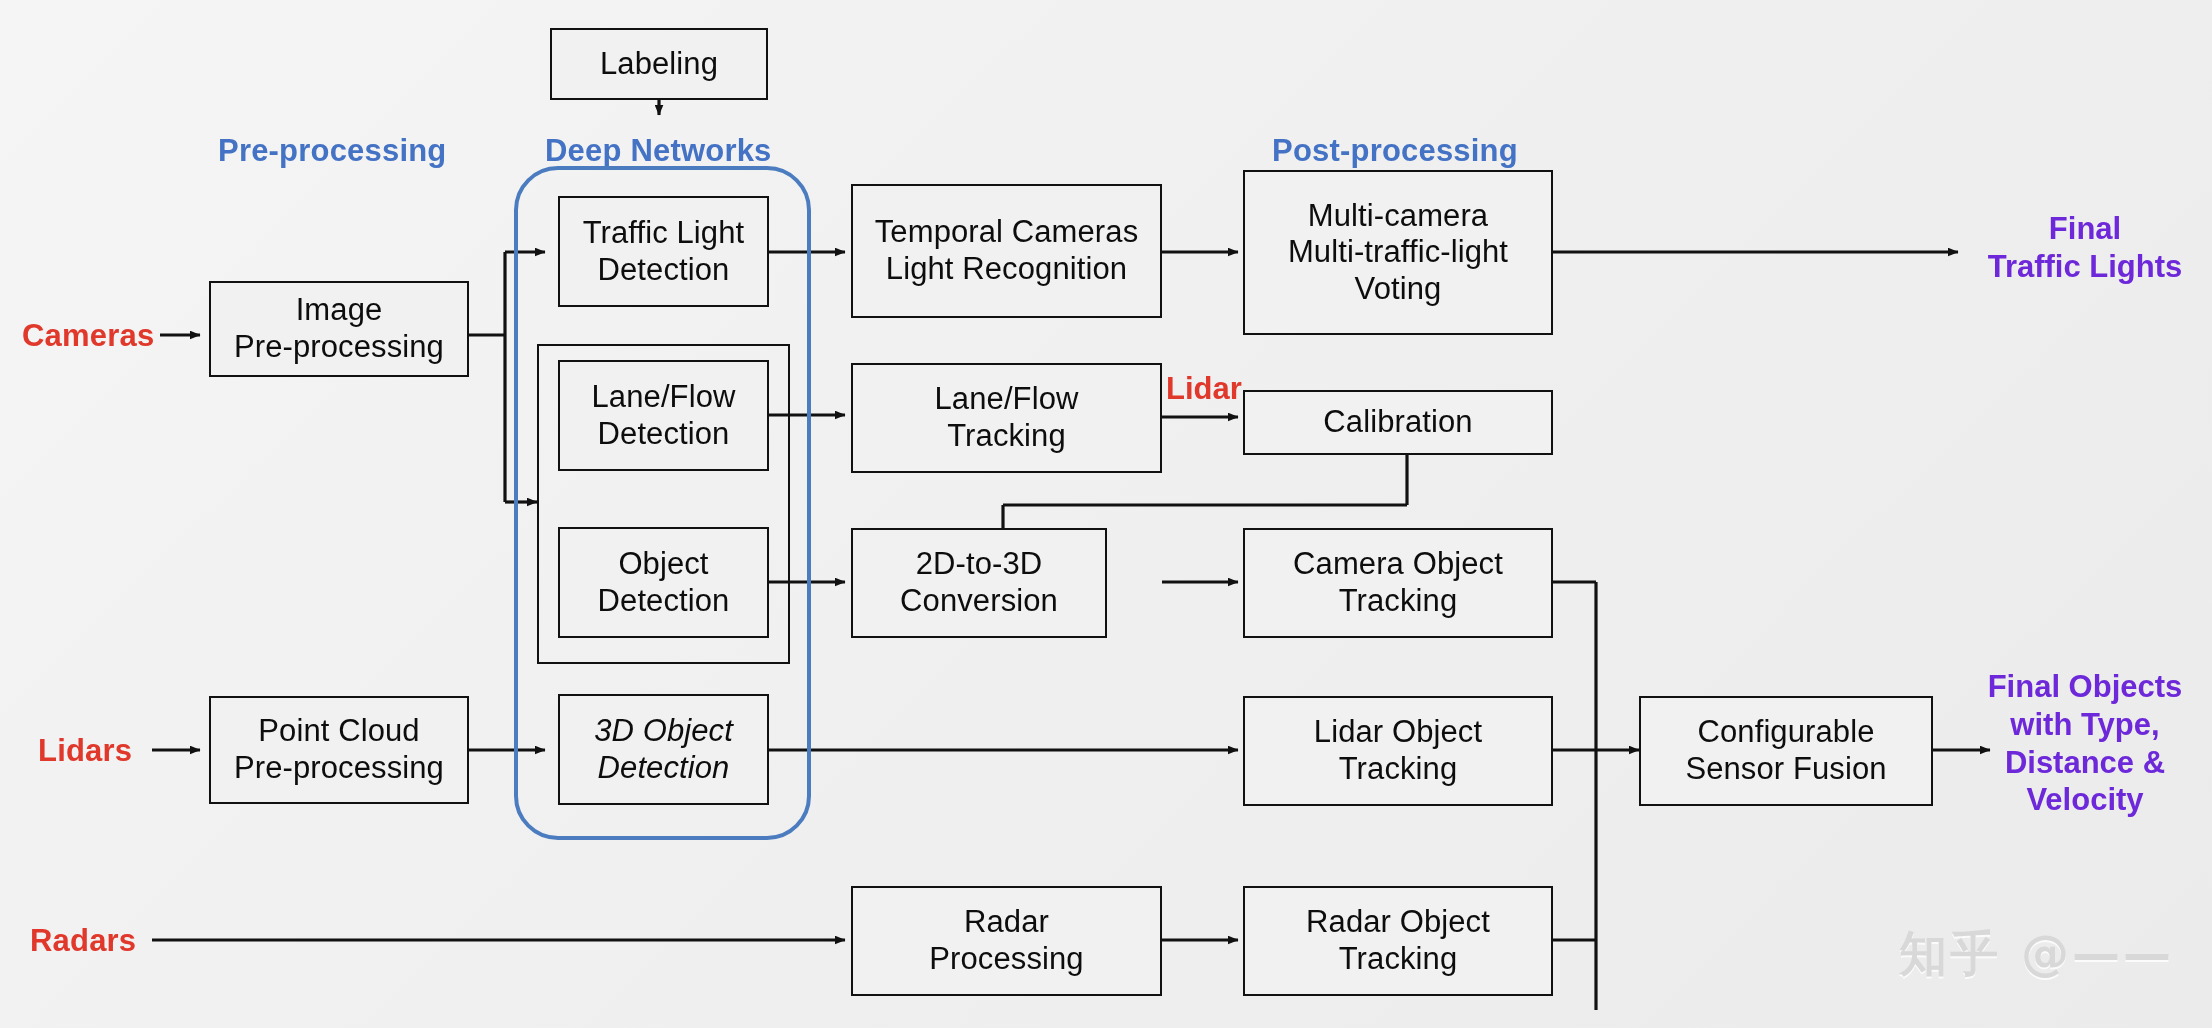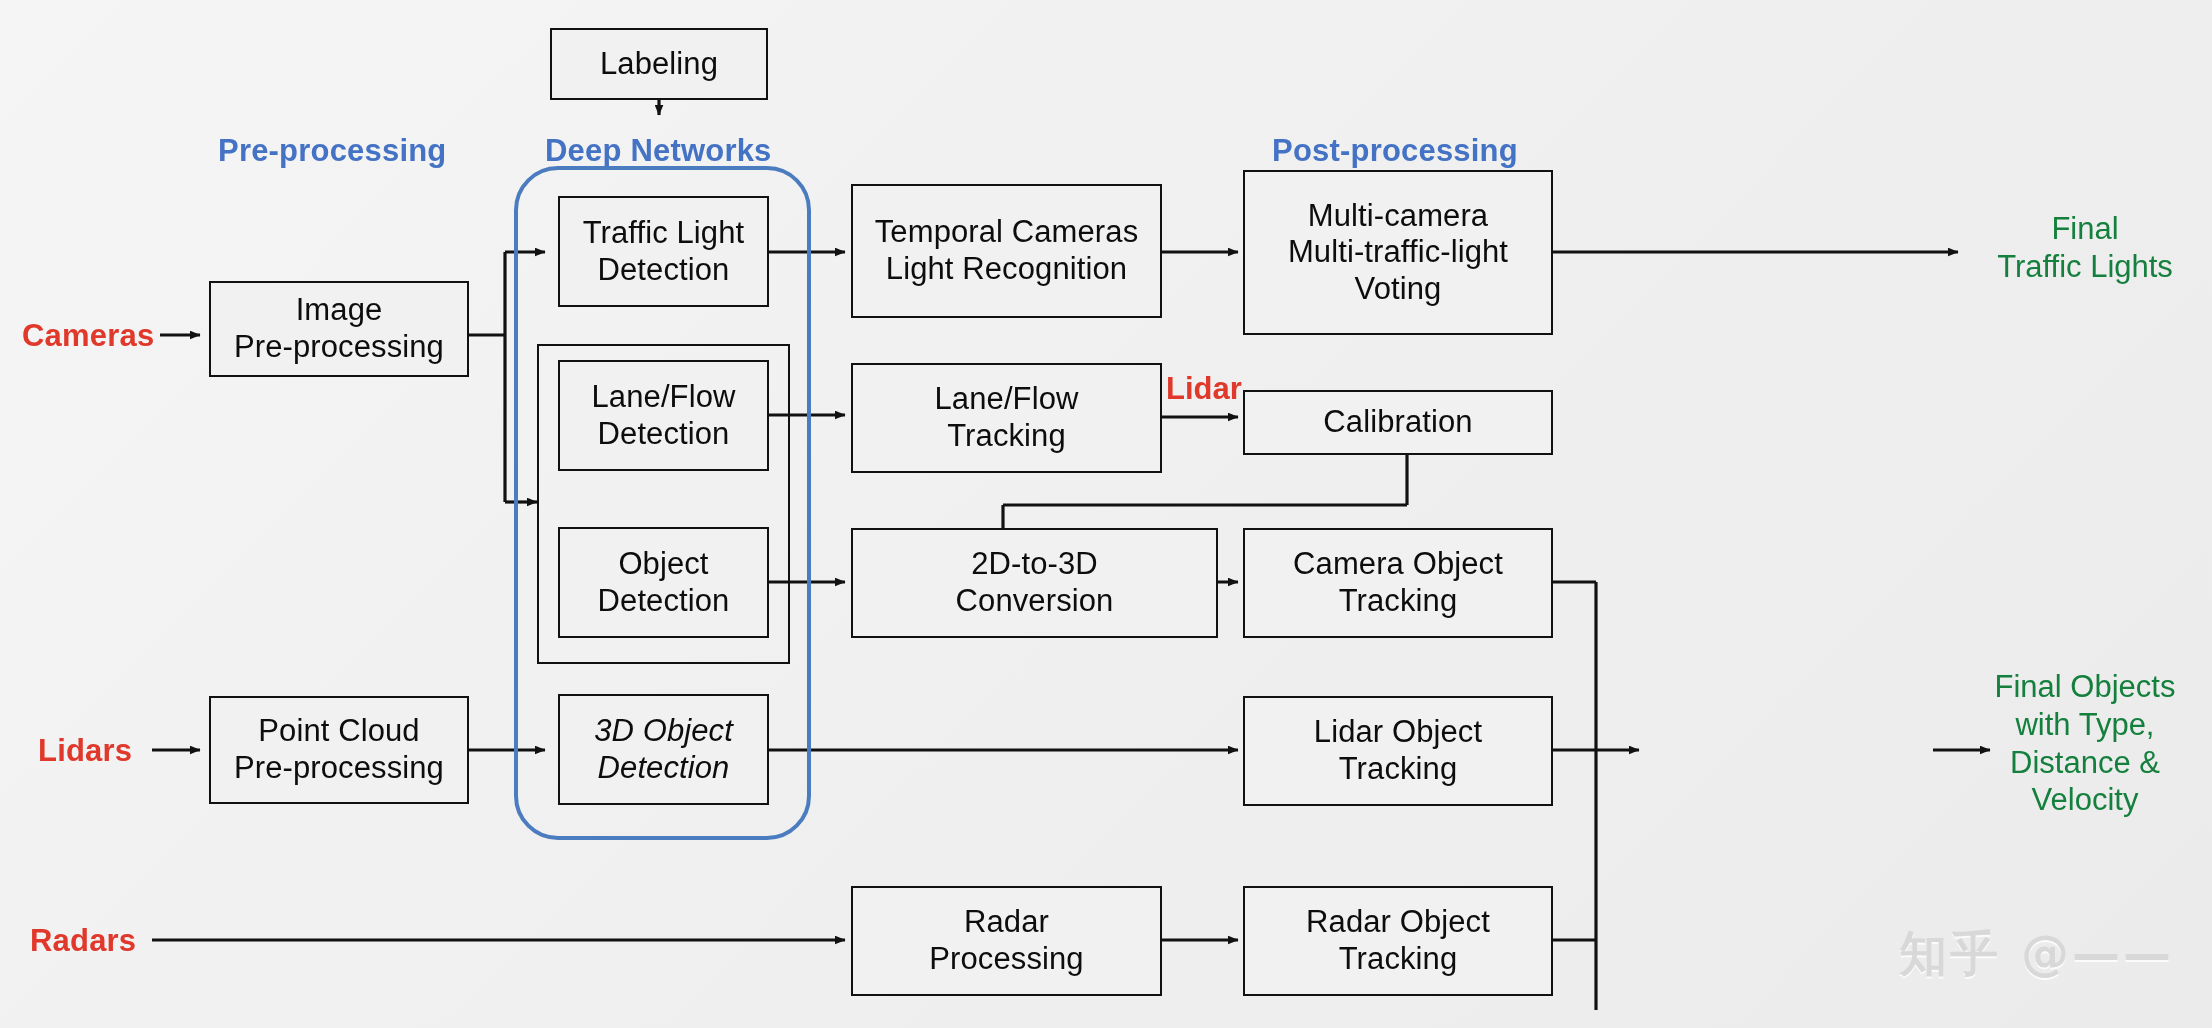--- a/index.html
+++ b/index.html
@@ -28,21 +28,21 @@
   }
   .hdr{
     position:absolute;color:#4472C4;font-size:31px;font-weight:600;
     white-space:nowrap;letter-spacing:.2px;
   }
   .src{
     position:absolute;color:#E0382B;font-size:31px;font-weight:700;
     white-space:nowrap;letter-spacing:.2px;
   }
   .outlbl{
-    position:absolute;color:#15803d;font-size:31px;font-weight:400;
+    position:absolute;color:#6d28d9;font-size:31px;font-weight:700;
     text-align:center;line-height:1.22;white-space:pre-line;
   }
   .edgelbl{
     position:absolute;color:#E0382B;font-size:31px;font-weight:700;white-space:nowrap;
   }
   .wm{
     position:absolute;right:38px;bottom:42px;
     color:#d8d8d8;font-size:48px;font-weight:700;letter-spacing:3px;
     white-space:nowrap;text-shadow:0 2px 0 #fbfbfb;
     font-family:"DejaVu Sans", sans-serif;
@@ -140,41 +140,43 @@
 
   <div class="node" style="left:558px;top:694px;width:211px;height:111px;font-style:italic;">3D Object
 Detection</div>
 
   <div class="node" style="left:851px;top:184px;width:311px;height:134px;">Temporal Cameras
 Light Recognition</div>
 
   <div class="node" style="left:851px;top:363px;width:311px;height:110px;">Lane/Flow
 Tracking</div>
 
-  <div class="node" style="left:851px;top:528px;width:367px;height:110px;">2D-to-3D
+  <div class="node" style="left:851px;top:528px;width:256px;height:110px;">2D-to-3D
 Conversion</div>
 
   <div class="node" style="left:851px;top:886px;width:311px;height:110px;">Radar
 Processing</div>
 
   <div class="node" style="left:1243px;top:170px;width:310px;height:165px;">Multi-camera
 Multi-traffic-light
 Voting</div>
 
   <div class="node" style="left:1243px;top:390px;width:310px;height:65px;">Calibration</div>
 
   <div class="node" style="left:1243px;top:528px;width:310px;height:110px;">Camera Object
 Tracking</div>
 
   <div class="node" style="left:1243px;top:696px;width:310px;height:110px;">Lidar Object
 Tracking</div>
 
   <div class="node" style="left:1243px;top:886px;width:310px;height:110px;">Radar Object
 Tracking</div>
 
+  <div class="node" style="left:1639px;top:696px;width:294px;height:110px;">Configurable
+Sensor Fusion</div>
 
   <div class="edgelbl" style="left:1166px;top:371px;">Lidar</div>
 
   <div class="outlbl" style="left:1966px;top:210px;width:238px;">Final
 Traffic Lights</div>
 
   <div class="outlbl" style="left:1966px;top:668px;width:238px;">Final Objects
 with Type,
 Distance &amp;
 Velocity</div>

